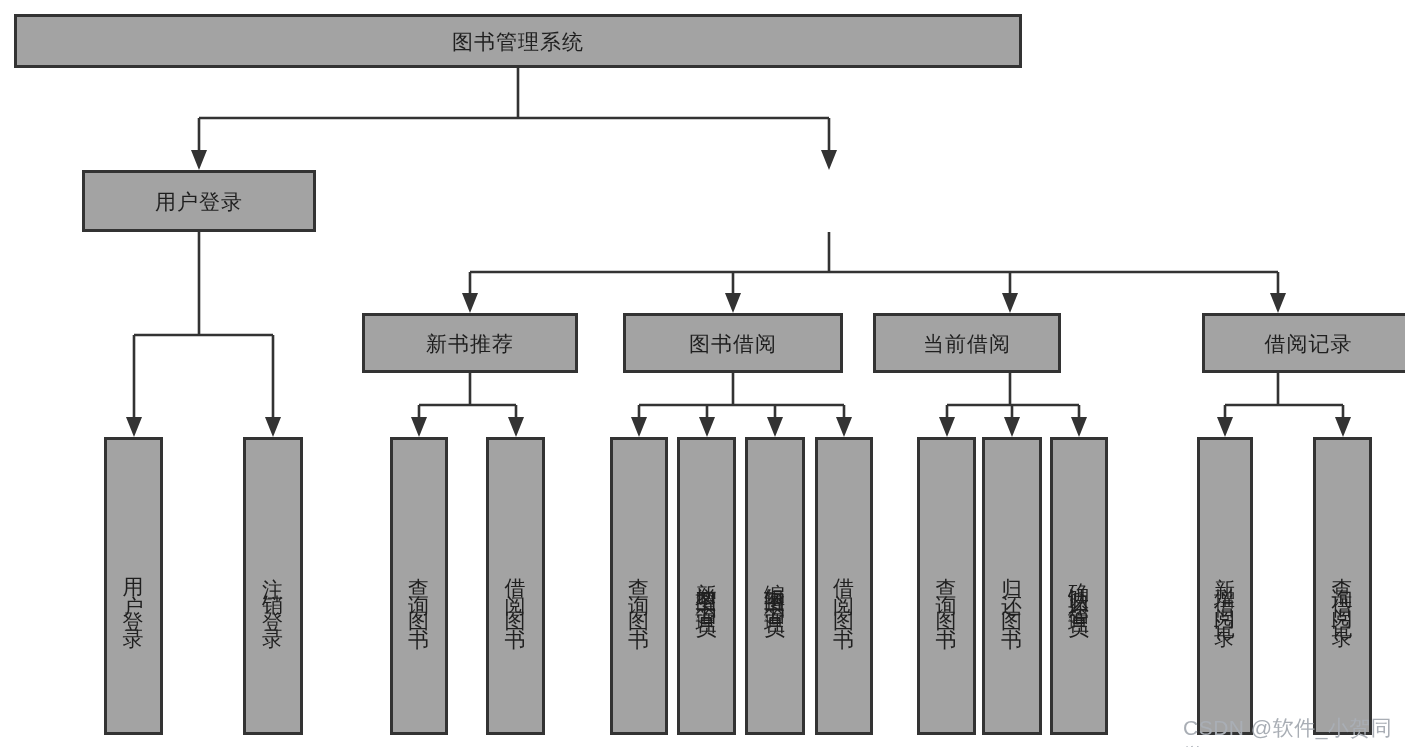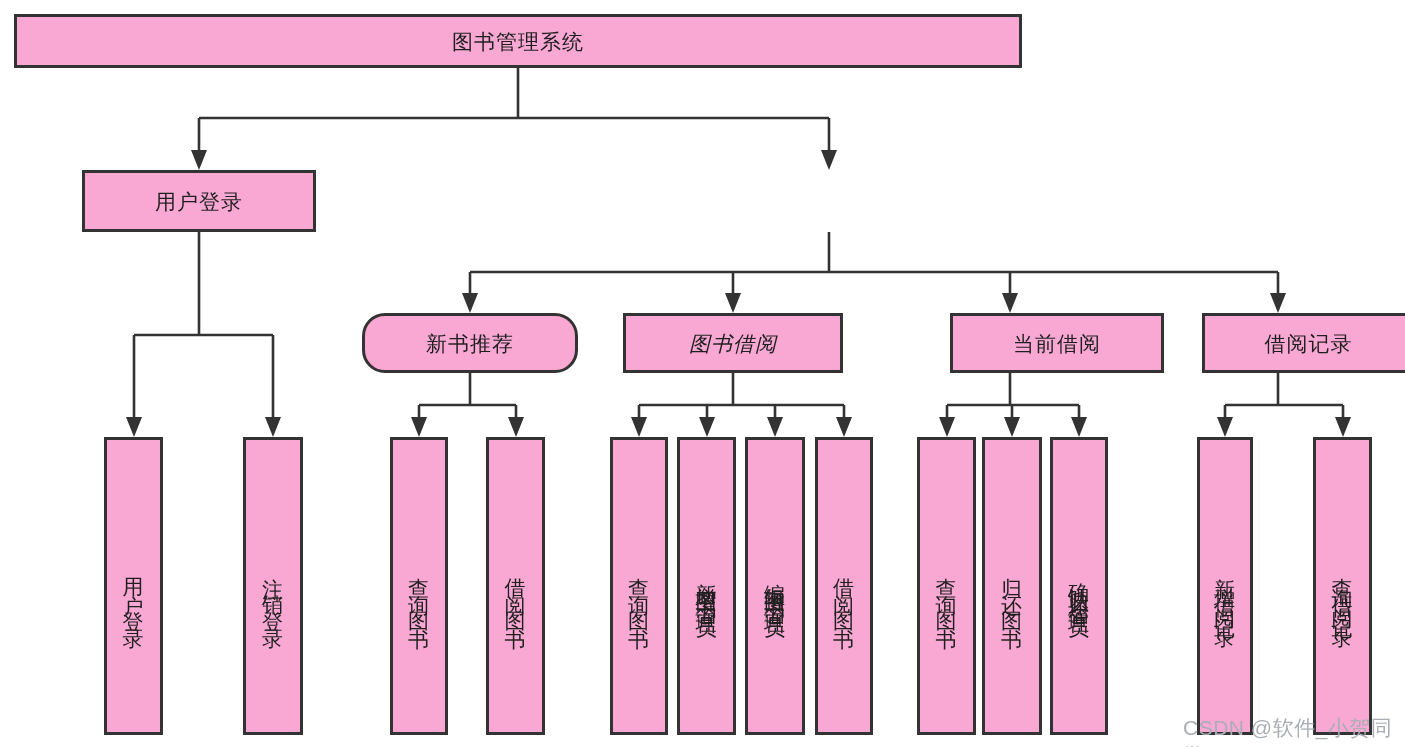--- a/index.html
+++ b/index.html
@@ -18,21 +18,21 @@
   #wires {
     position: absolute;
     left: 0;
     top: 0;
     width: 1405px;
     height: 747px;
     pointer-events: none;
   }
   .node {
     position: absolute;
-    background: #f9a8d4;
+    background: #a3a3a3;
     border: 3px solid #333333;
     box-sizing: border-box;
     display: flex;
     align-items: center;
     justify-content: center;
     color: #1f1f1f;
     font-size: 21px;
     line-height: 1;
     white-space: nowrap;
     z-index: 2;
@@ -100,23 +100,23 @@
       <polygon points="1071,417 1087,417 1079,437"></polygon>
       <polygon points="1217,417 1233,417 1225,437"></polygon>
       <polygon points="1335,417 1351,417 1343,437"></polygon>
     </g>
   </svg>
 
   <div class="node hnode" style="left:14px; top:14px; width:1008px; height:54px;">图书管理系统</div>
 
   <div class="node hnode" style="left:82px; top:170px; width:234px; height:62px;">用户登录</div>
 
-  <div class="node hnode" style="left:362px; top:313px; width:216px; height:60px;border-radius:23px;">新书推荐</div>
-  <div class="node hnode" style="left:623px; top:313px; width:220px; height:60px;font-style:italic;">图书借阅</div>
-  <div class="node hnode" style="left:950px; top:313px; width:214px; height:60px;">当前借阅</div>
+  <div class="node hnode" style="left:362px; top:313px; width:216px; height:60px;">新书推荐</div>
+  <div class="node hnode" style="left:623px; top:313px; width:220px; height:60px;">图书借阅</div>
+  <div class="node hnode" style="left:873px; top:313px; width:188px; height:60px;">当前借阅</div>
   <div class="node hnode" style="left:1172px; top:313px; width:213px; height:60px;margin-left:30px;">借阅记录</div>
 
   <div class="node vnode v4" style="left:104px; top:437px; width:59px; height:298px;">用户登录</div>
   <div class="node vnode v4" style="left:243px; top:437px; width:60px; height:298px;">注销登录</div>
 
   <div class="node vnode v4" style="left:390px; top:437px; width:58px; height:298px;">查询图书</div>
   <div class="node vnode v4" style="left:486px; top:437px; width:59px; height:298px;">借阅图书</div>
 
   <div class="node vnode v4" style="left:610px; top:437px; width:58px; height:298px;">查询图书</div>
   <div class="node vnode v9" style="left:677px; top:437px; width:59px; height:298px;">新增图书（管理员）</div>

